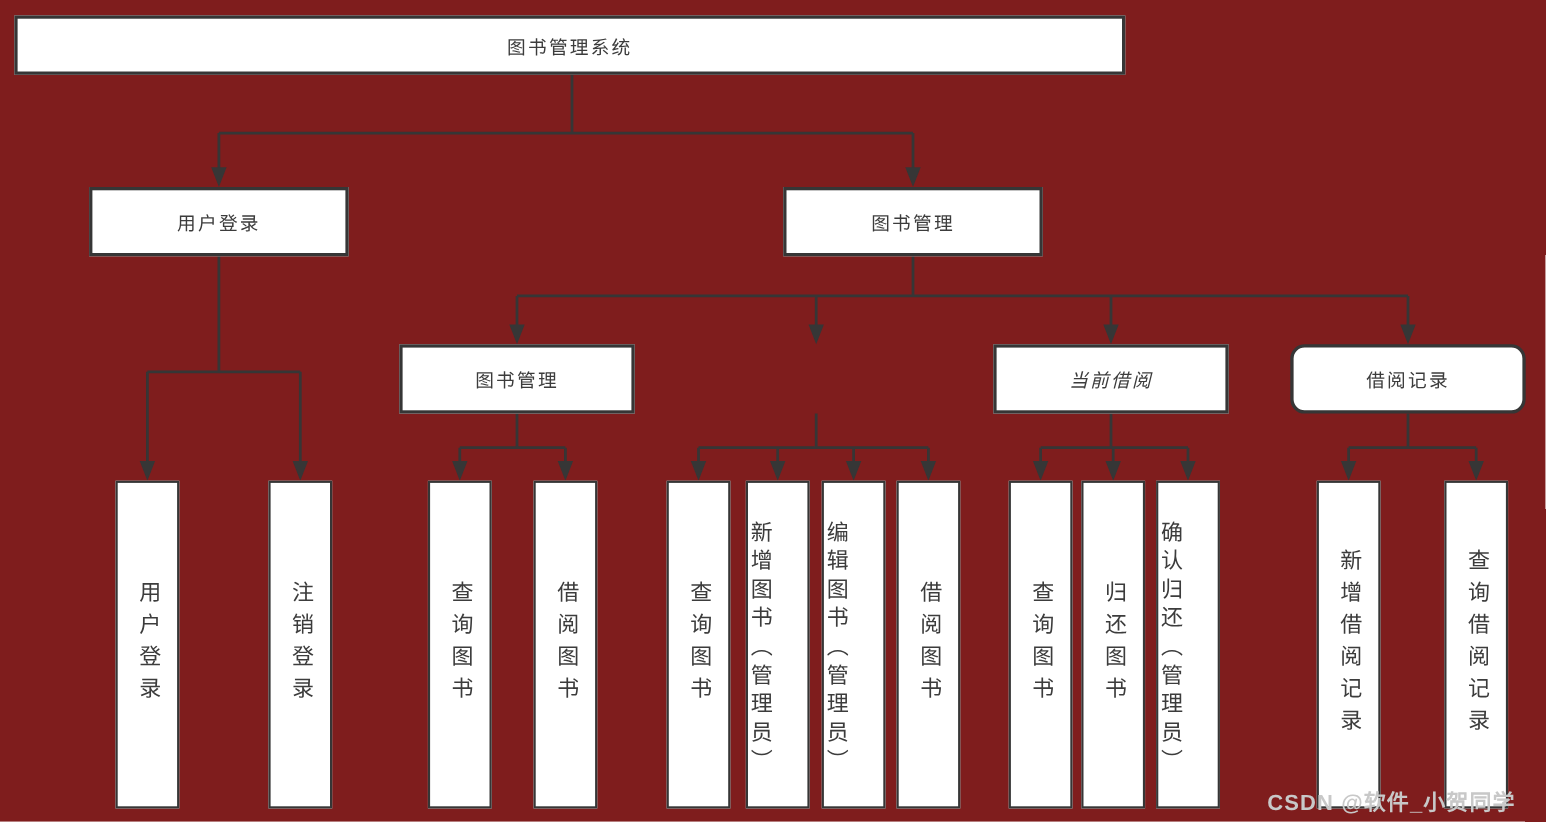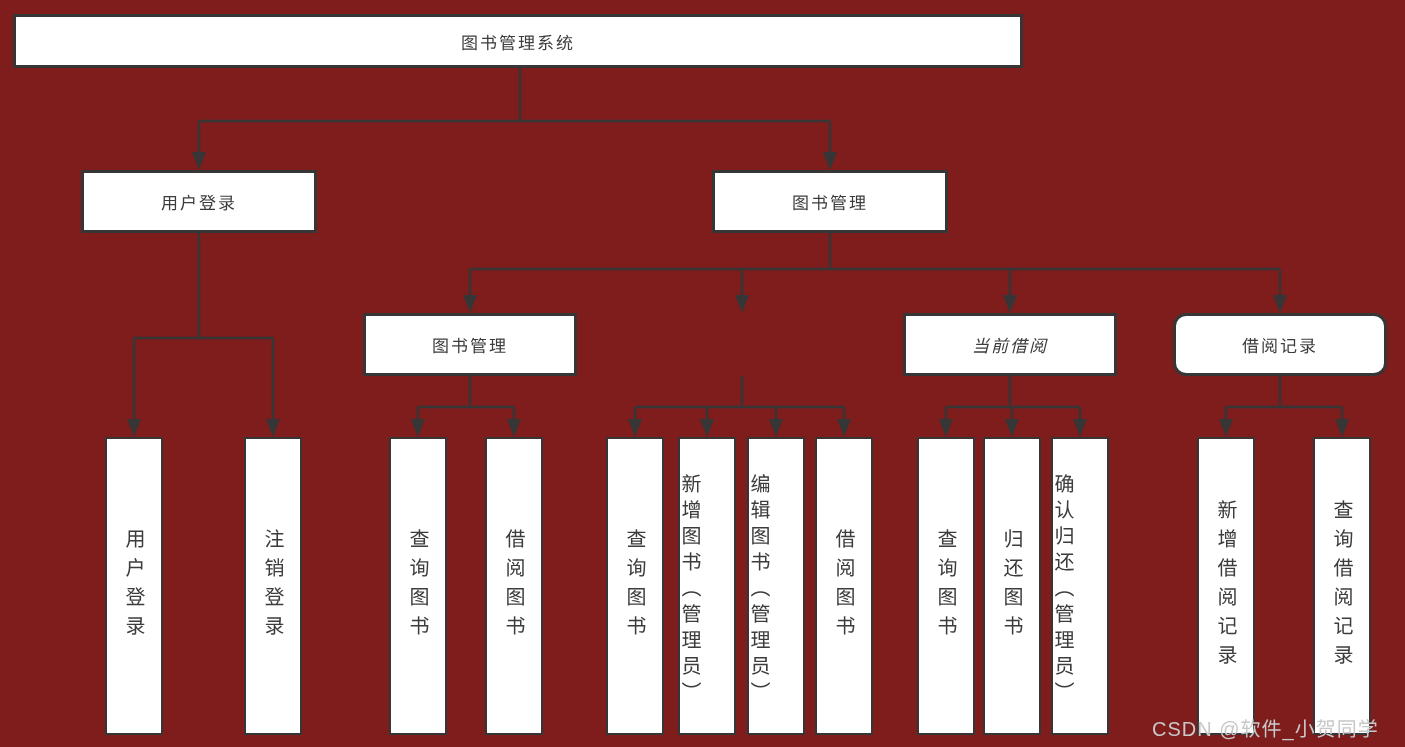--- a/index.html
+++ b/index.html
@@ -20,21 +20,21 @@
   }
   .box.v{border-width:2px;}
   .box.v span{
     writing-mode:vertical-rl;text-orientation:mixed;
     font-size:20px;letter-spacing:9px;line-height:1;color:#3c3c3c;white-space:nowrap;
   }
   .box.v.top{align-items:center;justify-content:flex-start;padding-top:7px;}
   .box.v.top span{letter-spacing:6px;}
   .watermark{
     position:absolute;left:1152px;top:713px;z-index:6;
-    font-size:20px;letter-spacing:1px;color:#c8c8c8;white-space:nowrap;
+    font-size:20px;letter-spacing:1px;color:#c8c8c8;white-space:nowrap;font-weight:bold;
   }
 </style>
 </head>
 <body>
 
 <div class="canvas">
 
   <svg class="lines" width="1405" height="747" viewBox="0 0 1405 747">
     <g stroke="#363636" stroke-width="2.5" fill="none">
 

